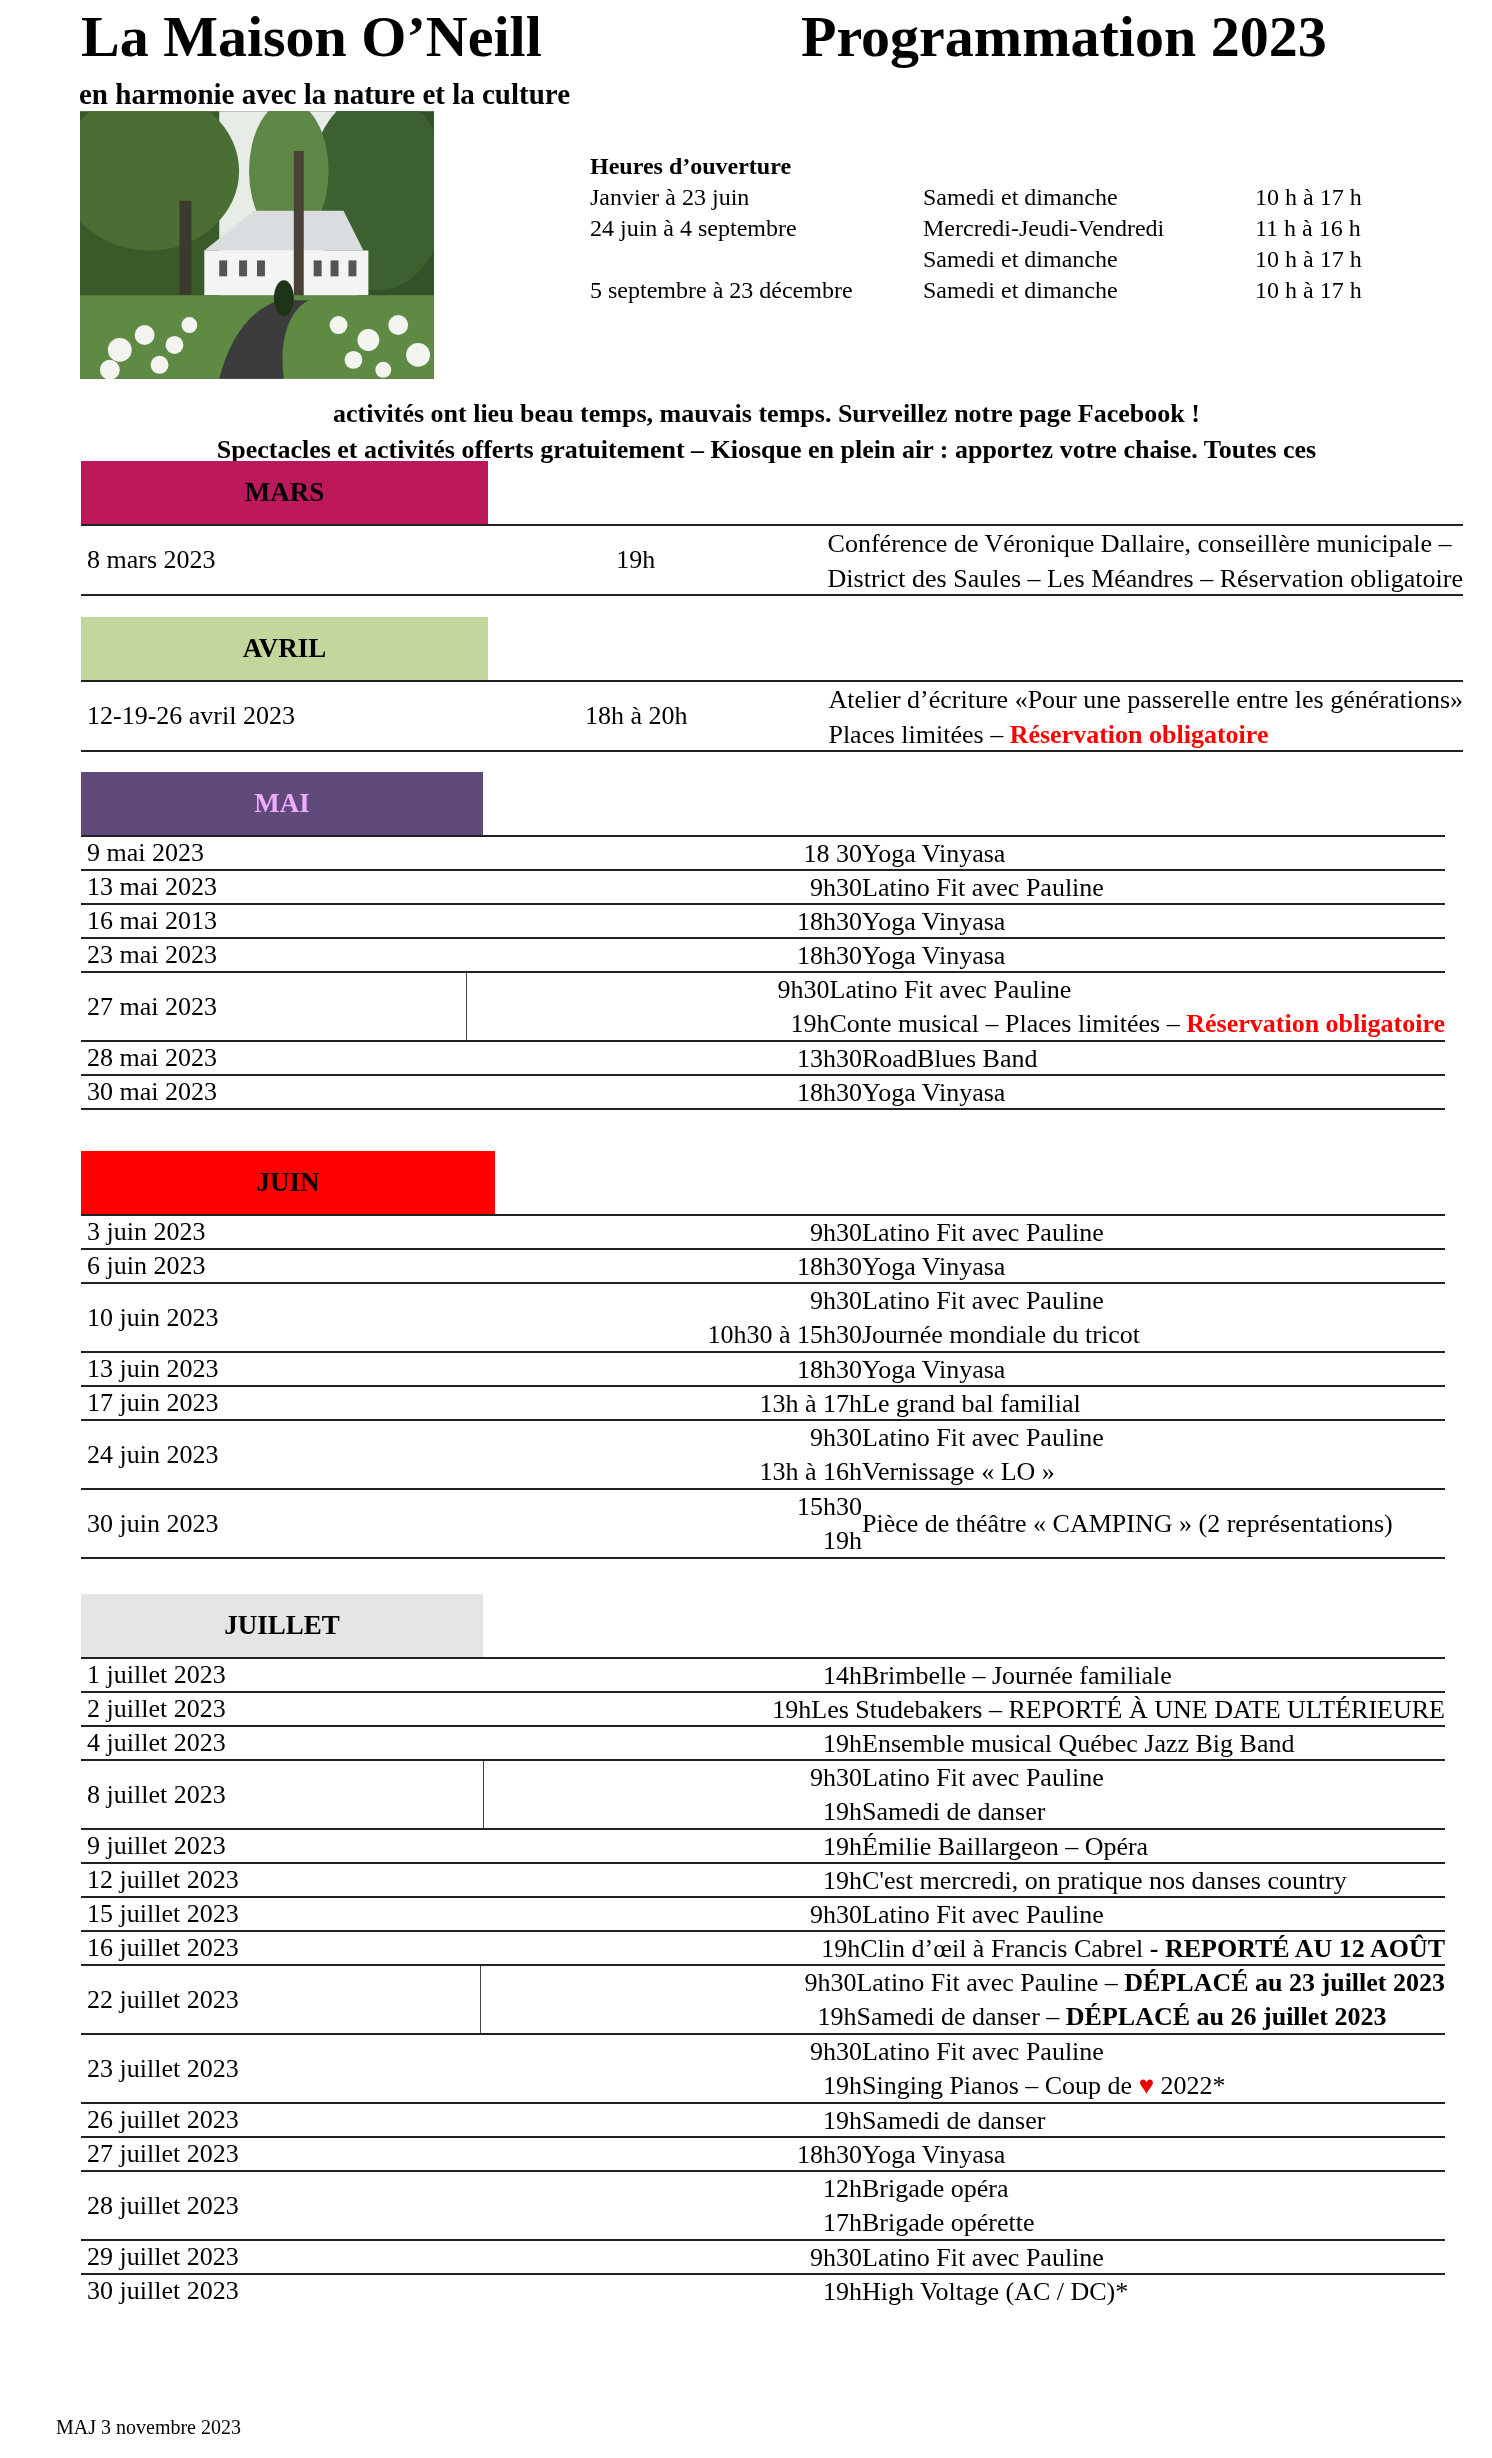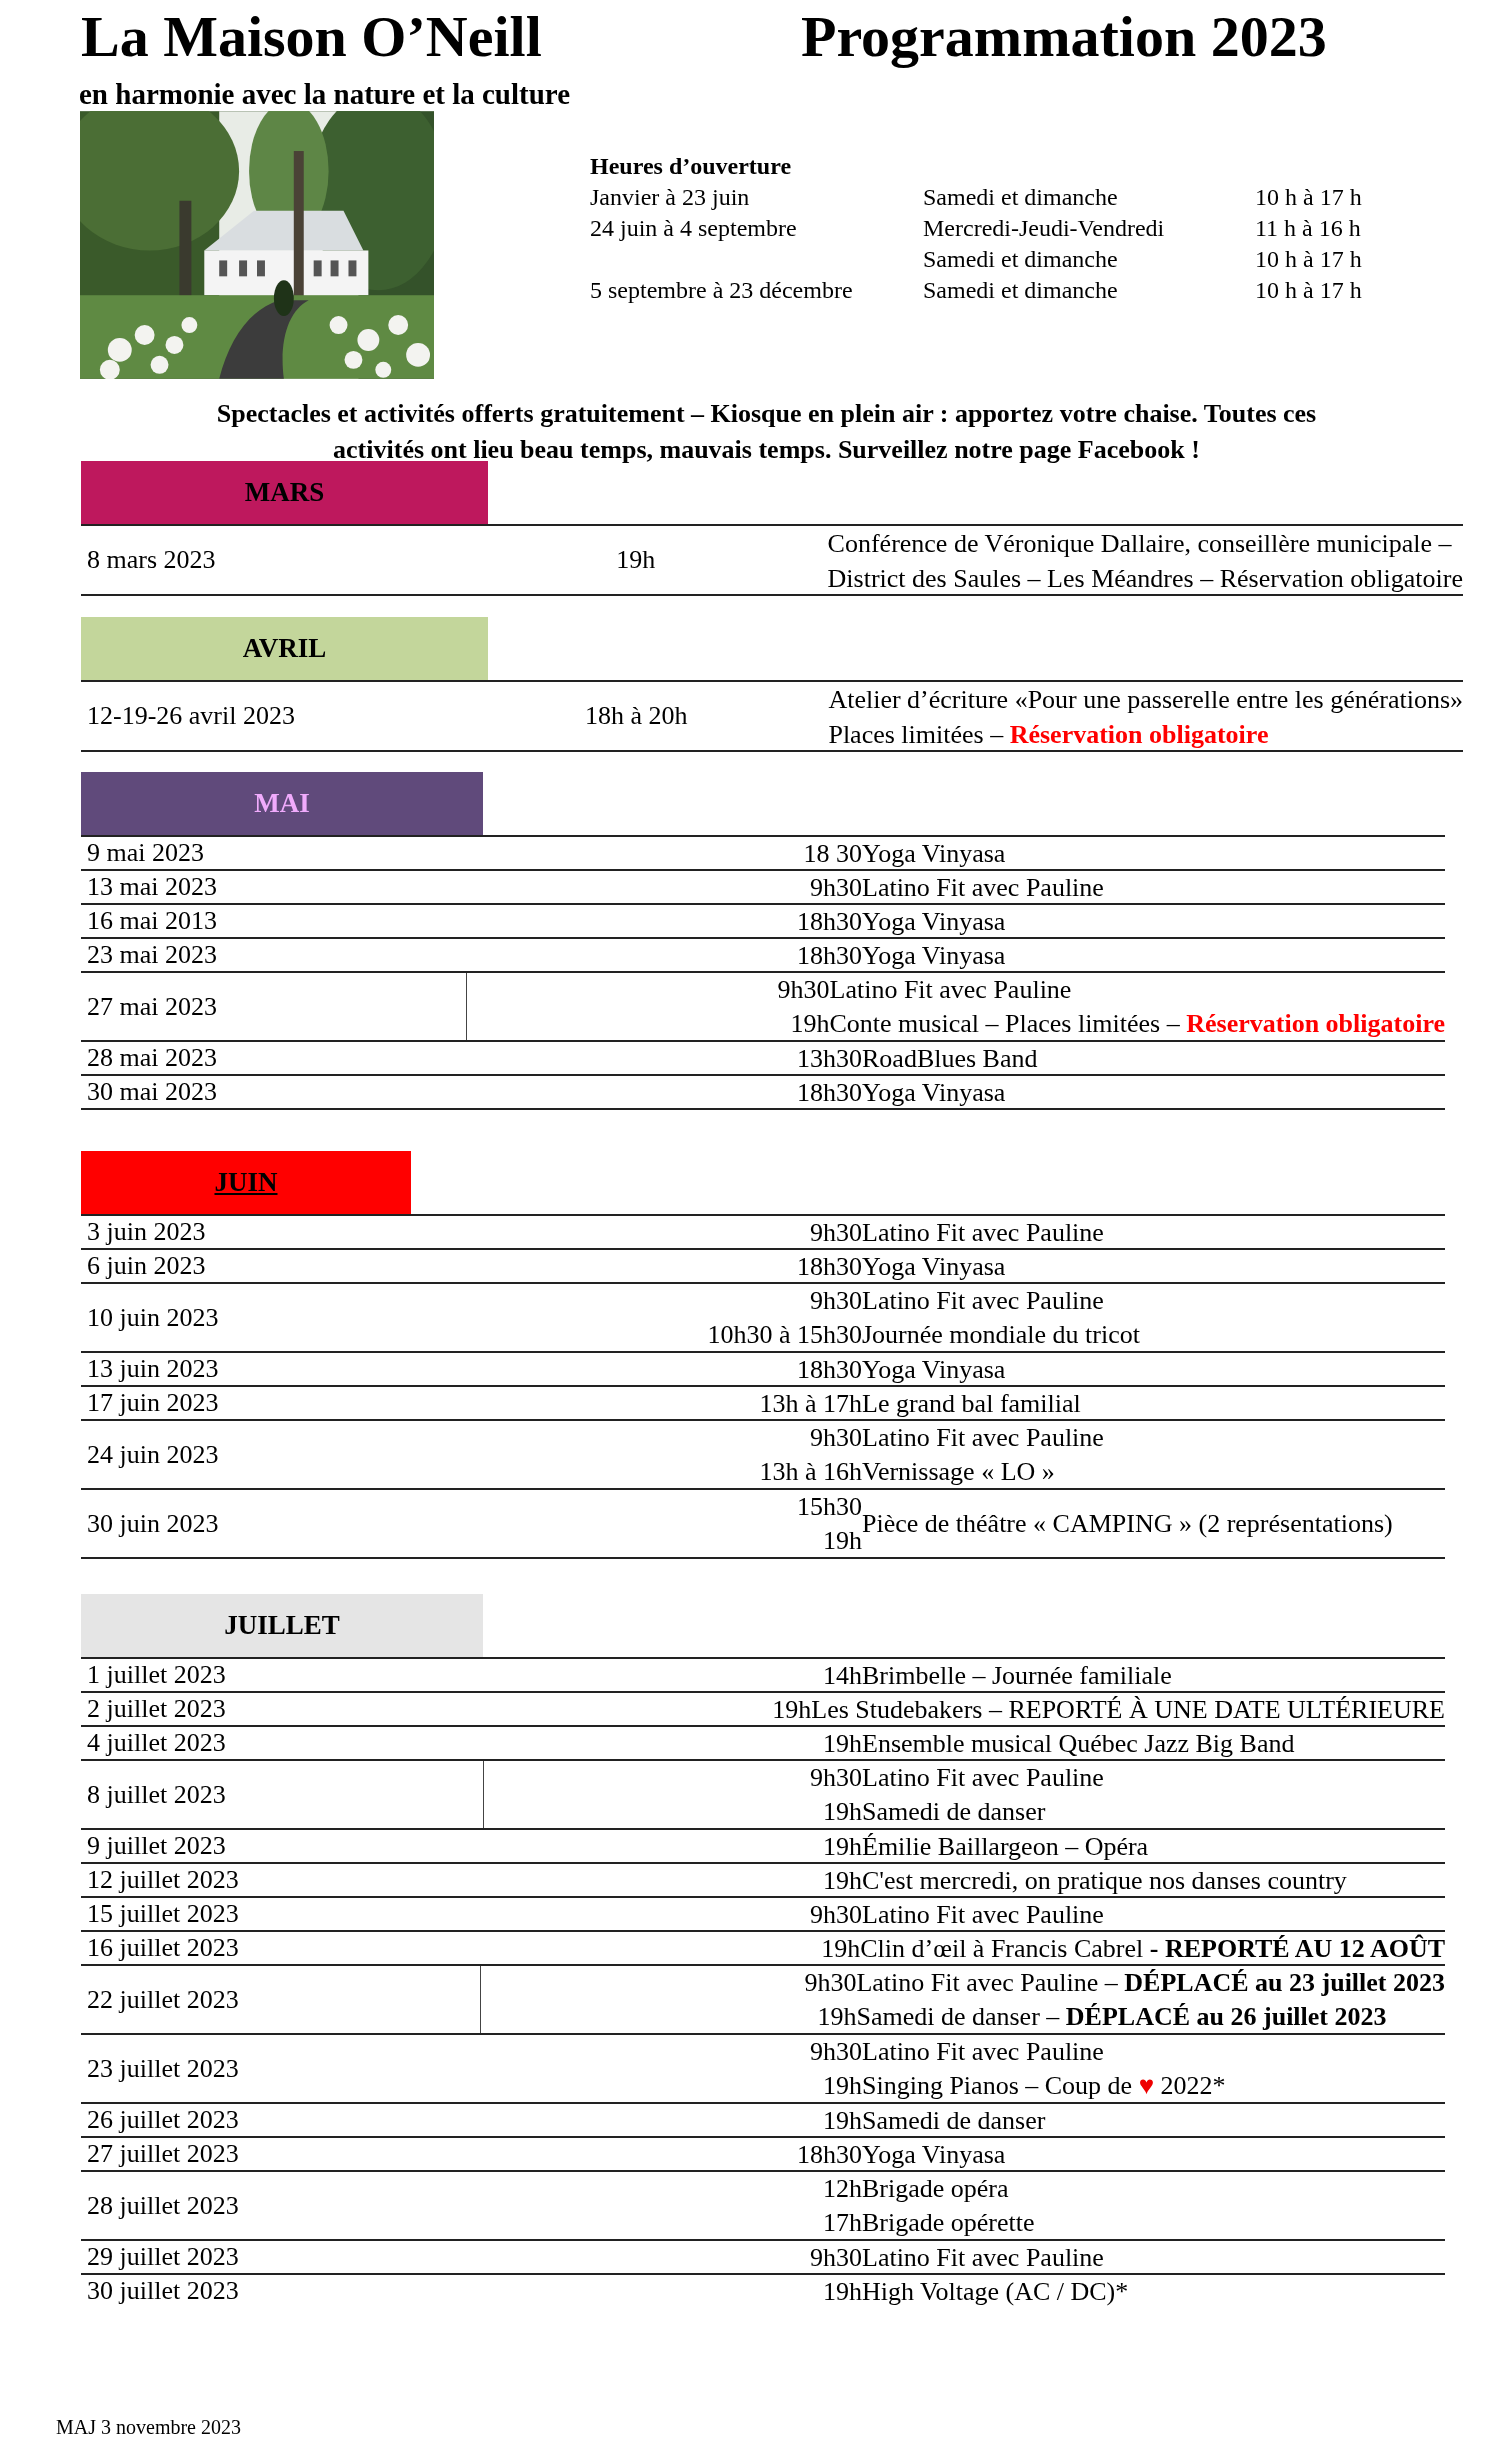--- a/index.html
+++ b/index.html
@@ -94,22 +94,22 @@
     <span class="c3" data-name="hours-time">10 h à 17 h</span>
   </div>
   <div class="h-row" data-name="hours-row">
     <span class="c1" data-name="hours-period">5 septembre à 23 décembre</span>
     <span class="c2" data-name="hours-days">Samedi et dimanche</span>
     <span class="c3" data-name="hours-time">10 h à 17 h</span>
   </div>
 </div>
 
 <div class="abs intro" data-name="intro-notice">
+  <div data-name="intro-line-2">activités ont lieu beau temps, mauvais temps. Surveillez notre page Facebook !</div>
   <div data-name="intro-line-1">Spectacles et activités offerts gratuitement – Kiosque en plein air : apportez votre chaise. Toutes ces</div>
-  <div data-name="intro-line-2">activités ont lieu beau temps, mauvais temps. Surveillez notre page Facebook !</div>
 </div>
 
 <div class="section wide" style="top:461px;width:1382px;" data-name="section-mars">
   <div class="month-head" style="background:#be185d;" data-name="month-header-mars">MARS</div>
   <div class="rows" data-name="events-table-mars">
     <div class="row" style="height:68px;" data-name="table-row">
       <div class="cell-date" data-name="event-date">8 mars 2023</div>
       <div class="cell-time" style="display:flex;align-items:center;justify-content:center;" data-name="event-time">19h</div>
       <div class="cell-act" style="padding-left:15px;" data-name="event-activity">
         <div class="line" data-name="activity-line">Conférence de Véronique Dallaire, conseillère municipale –</div>
@@ -174,21 +174,21 @@
     </div>
     <div class="row" style="height:32px;" data-name="table-row">
       <div class="cell-date" data-name="event-date">30 mai 2023</div>
       <div class="cell-time line" data-name="event-time">18h30</div>
       <div class="cell-act line" data-name="event-activity">Yoga Vinyasa</div>
     </div>
   </div>
 </div>
 
 <div class="section" style="top:1151px;width:1364px;" data-name="section-juin">
-  <div class="month-head" style="background:#ff0000;height:63px;width:330px;text-decoration:underline;" data-name="month-header-juin">JUIN</div>
+  <div class="month-head" style="background:#ff0000;height:63px;width:414px;" data-name="month-header-juin">JUIN</div>
   <div class="rows" data-name="events-table-juin">
     <div class="row" style="height:32px;" data-name="table-row">
       <div class="cell-date" data-name="event-date">3 juin 2023</div>
       <div class="cell-time line" data-name="event-time">9h30</div>
       <div class="cell-act line" data-name="event-activity">Latino Fit avec Pauline</div>
     </div>
     <div class="row" style="height:32px;" data-name="table-row">
       <div class="cell-date" data-name="event-date">6 juin 2023</div>
       <div class="cell-time line" data-name="event-time">18h30</div>
       <div class="cell-act line" data-name="event-activity">Yoga Vinyasa</div>

